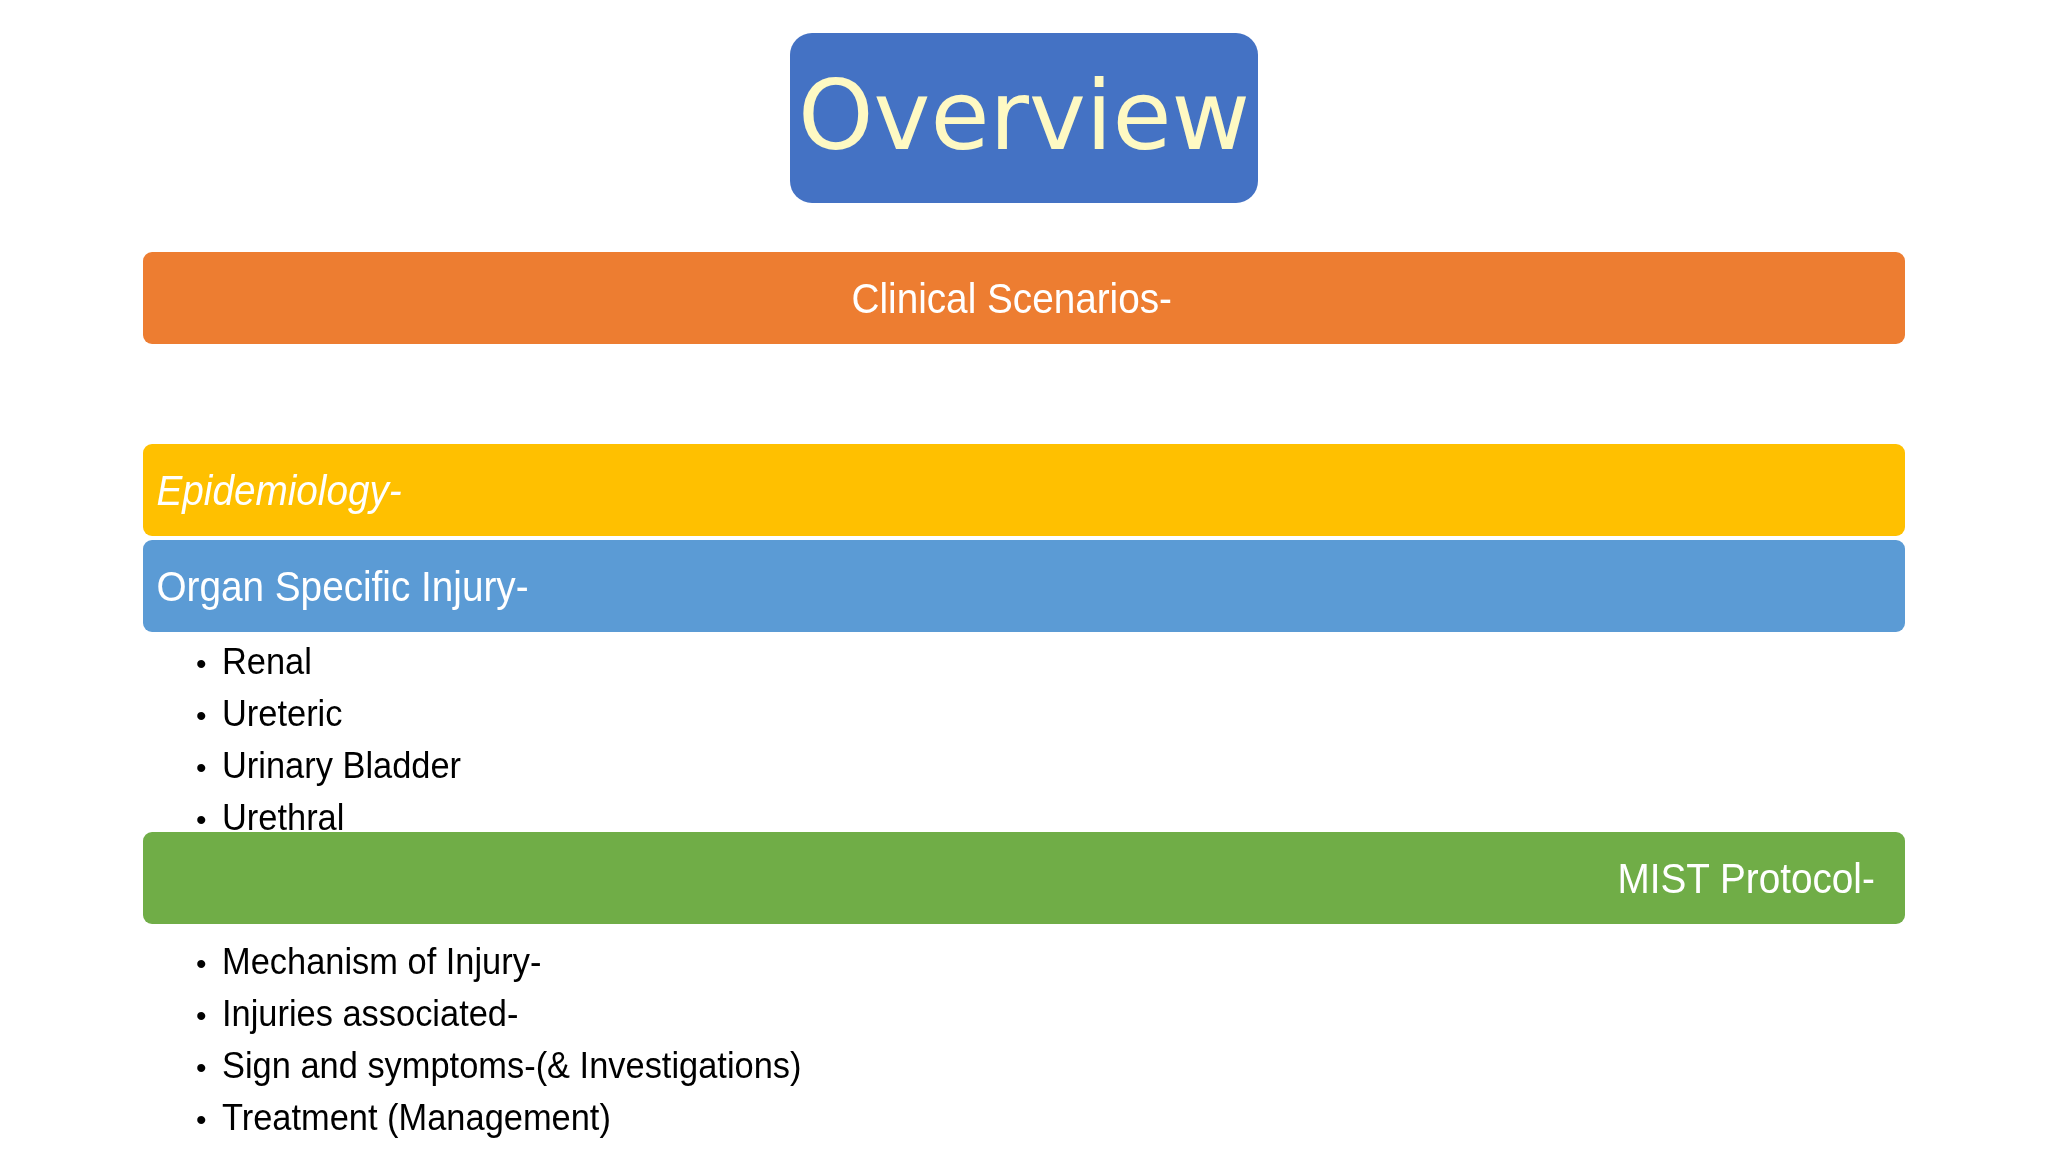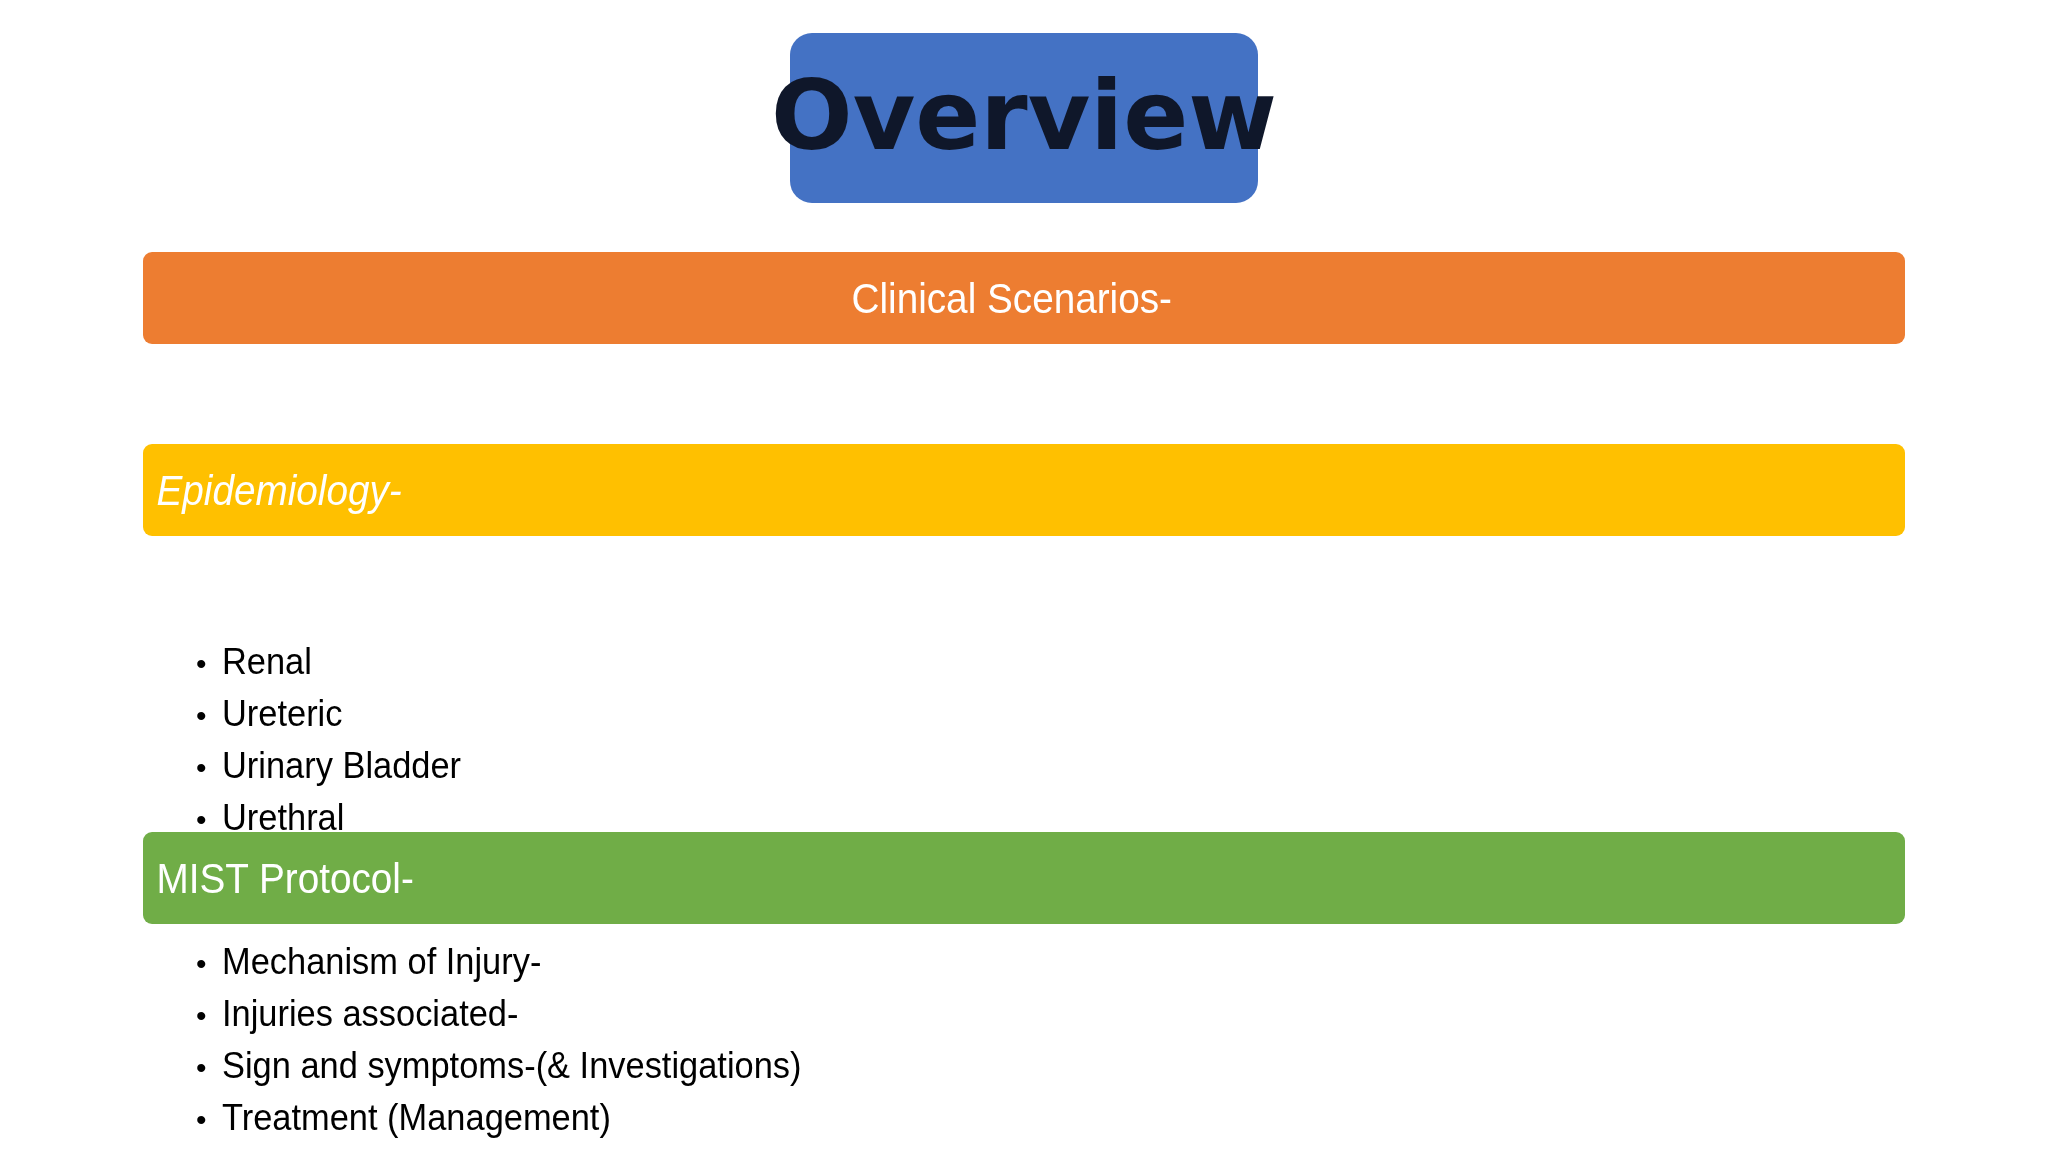--- a/index.html
+++ b/index.html
@@ -67,21 +67,21 @@
     white-space: nowrap;
     font-family: "Liberation Sans", sans-serif;
     transform: scaleX(0.90);
     transform-origin: left center;
   }
 
   .bar-clinical     { top: 252px; background: #ED7D31; }
   .bar-anatomy      { top: 348px; background: #A5A5A5; }
   .bar-epidemiology { top: 444px; background: #FFC000; font-style: italic; }
   .bar-organ        { top: 540px; background: #5B9BD5; }
-  .bar-mist         { top: 832px; background: #70AD47; }
+  .bar-mist         { top: 832px; background: #70AD47; justify-content: flex-end; }
 
   
   .bullets {
     position: absolute;
     left: 196px;
     margin: 0;
     padding: 0;
     list-style: none;
   }
   .bullets-organ { top: 636px; }
@@ -109,32 +109,35 @@
     transform-origin: left center;
     display: inline-block;
   }
 </style>
 </head>
 <body>
 
 <div class="slide">
 
   <div class="title-banner" style="background: rgb(68, 114, 196);">
-    <div class="title-text" style="color: #0f172a; font-weight: bold;">Overview</div>
+    <div class="title-text" style="color: #fef9c3;">Overview</div>
   </div>
 
   <div class="bar bar-clinical" style="background: rgb(237, 125, 49); justify-content: center;">
     <span class="bar-label">Clinical Scenarios-</span>
   </div>
 
 
   <div class="bar bar-epidemiology" style="background: rgb(255, 192, 0);">
     <span class="bar-label">Epidemiology-</span>
   </div>
 
+  <div class="bar bar-organ" style="background: rgb(91, 155, 213);">
+    <span class="bar-label">Organ Specific Injury-</span>
+  </div>
 
   <ul class="bullets bullets-organ">
     <li class="bullet-item">
       <span class="bullet-dot">•</span>
       <span class="bullet-text">Renal</span>
     </li>
     <li class="bullet-item">
       <span class="bullet-dot">•</span>
       <span class="bullet-text">Ureteric</span>
     </li>

